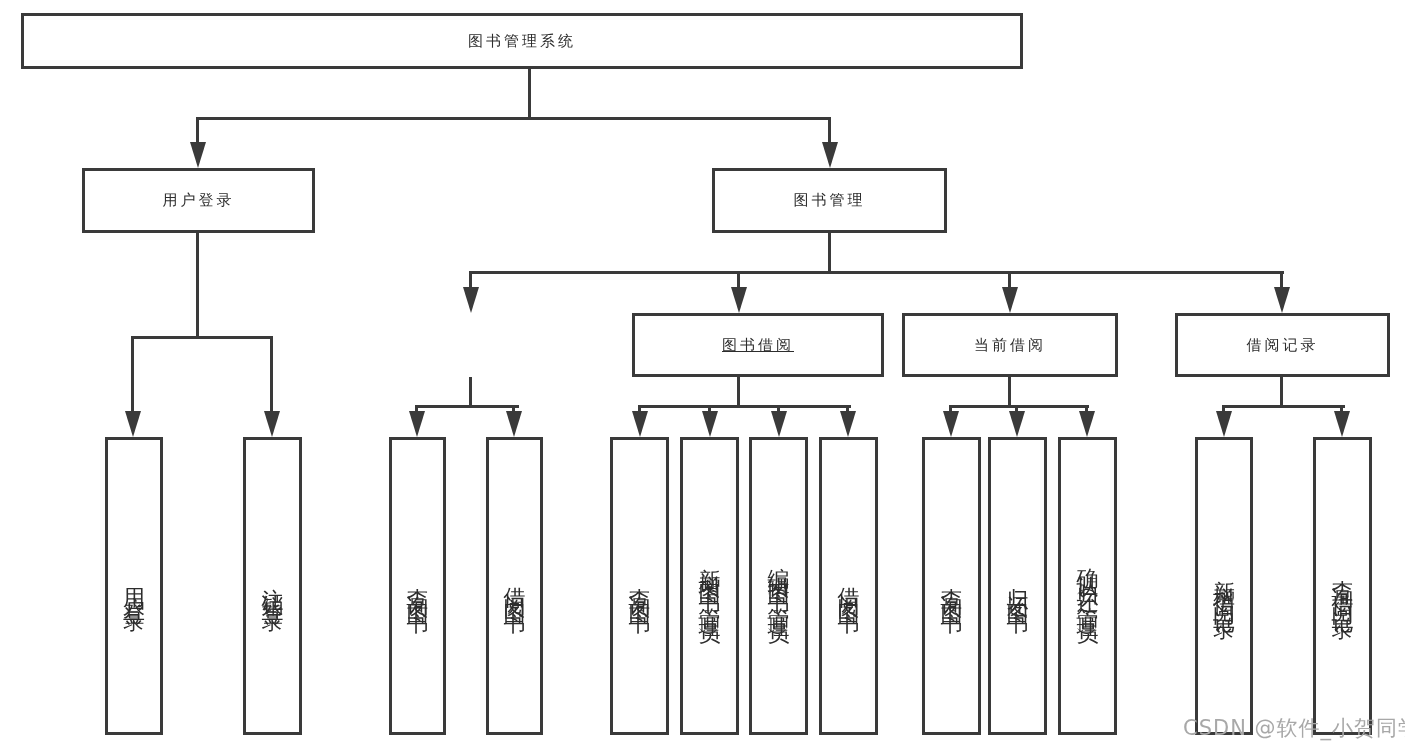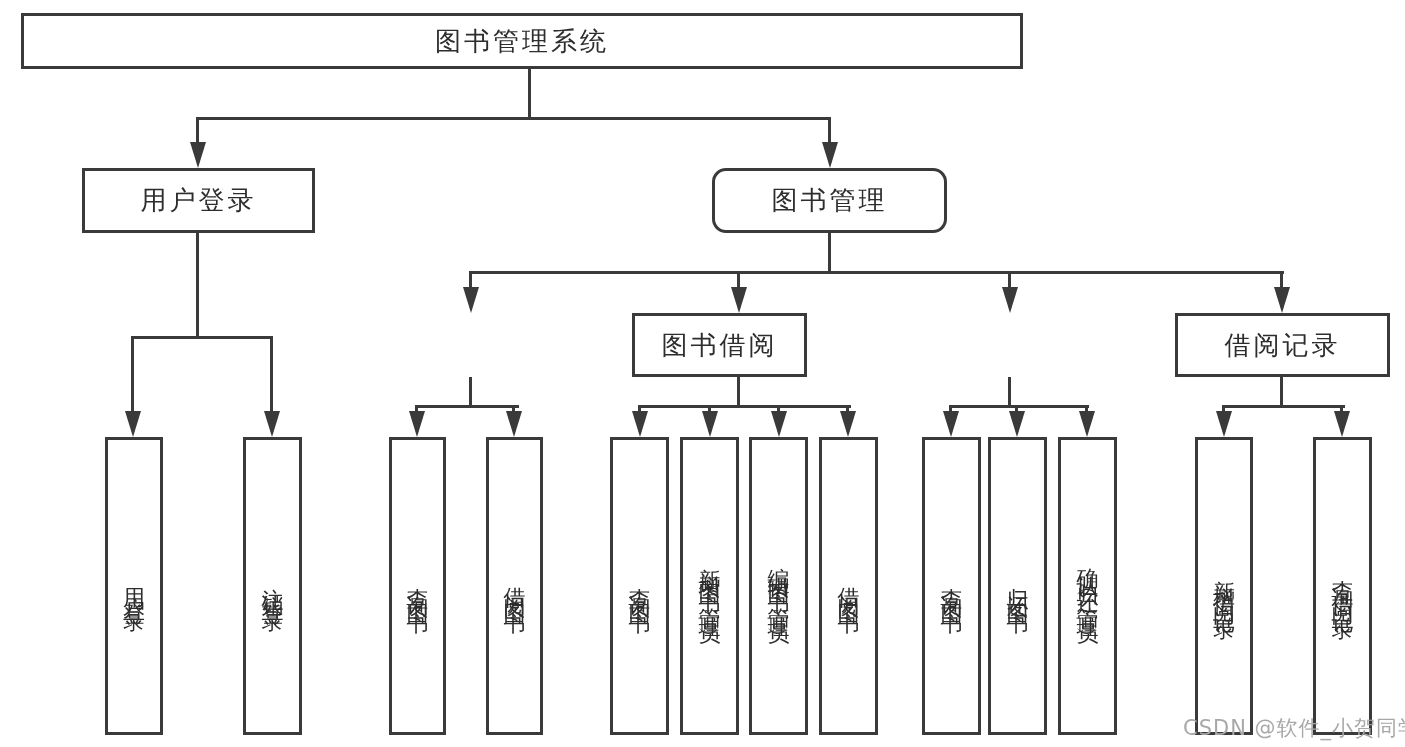--- a/index.html
+++ b/index.html
@@ -18,21 +18,21 @@
   }
   .box{
     position:absolute;
     box-sizing:border-box;
     border:3px solid var(--line);
     background:#fff;
     display:flex;
     align-items:center;
     justify-content:center;
     color:var(--text);
-    font-size:26px;
+    font-size:15px;
     letter-spacing:3px;
     text-align:center;
   }
   .vbox{
     writing-mode:vertical-rl;
     text-orientation:mixed;
     letter-spacing:8px;
     line-height:1;
     font-size:22px;
     padding:6px 0;
@@ -63,41 +63,42 @@
   <div class="box" style="left:21px;top:13px;width:1002px;height:56px;">图书管理系统</div>
 
   <div class="v" style="left:528px;top:69px;height:48px;"></div>
   <div class="h" style="left:196px;top:117px;width:635px;"></div>
   <div class="v" style="left:196px;top:117px;height:27px;"></div>
   <div class="arr" style="left:190px;top:142px;"></div>
   <div class="v" style="left:828px;top:117px;height:27px;"></div>
   <div class="arr" style="left:822px;top:142px;"></div>
 
   <div class="box" style="left:82px;top:168px;width:233px;height:65px;">用户登录</div>
-  <div class="box" style="left:712px;top:168px;width:235px;height:65px;border-radius:14px;">图书管理</div>
+  <div class="box" style="left:712px;top:168px;width:235px;height:65px;">图书管理</div>
 
   <div class="v" style="left:196px;top:233px;height:103px;"></div>
   <div class="h" style="left:131px;top:336px;width:142px;"></div>
   <div class="v" style="left:131px;top:336px;height:78px;"></div>
   <div class="arr" style="left:125px;top:411px;"></div>
   <div class="v" style="left:270px;top:336px;height:78px;"></div>
   <div class="arr" style="left:264px;top:411px;"></div>
 
   <div class="v" style="left:828px;top:233px;height:38px;"></div>
   <div class="h" style="left:469px;top:271px;width:815px;"></div>
   <div class="v" style="left:469px;top:271px;height:18px;"></div>
   <div class="arr" style="left:463px;top:287px;"></div>
   <div class="v" style="left:737px;top:271px;height:18px;"></div>
   <div class="arr" style="left:731px;top:287px;"></div>
   <div class="v" style="left:1008px;top:271px;height:18px;"></div>
   <div class="arr" style="left:1002px;top:287px;"></div>
   <div class="v" style="left:1280px;top:271px;height:18px;"></div>
   <div class="arr" style="left:1274px;top:287px;"></div>
 
-  <div class="box" style="left:632px;top:313px;width:175px;height:64px;">图书借阅</div>
+  <div class="box" style="left:632px;top:313px;width:252px;height:64px;text-decoration:underline;">图书借阅</div>
+  <div class="box" style="left:902px;top:313px;width:216px;height:64px;">当前借阅</div>
   <div class="box" style="left:1175px;top:313px;width:215px;height:64px;">借阅记录</div>
 
   <div class="v" style="left:469px;top:377px;height:28px;"></div>
   <div class="h" style="left:415px;top:405px;width:104px;"></div>
   <div class="v" style="left:415px;top:405px;height:10px;"></div>
   <div class="arr" style="left:409px;top:411px;"></div>
   <div class="v" style="left:512px;top:405px;height:10px;"></div>
   <div class="arr" style="left:506px;top:411px;"></div>
 
   <div class="v" style="left:737px;top:377px;height:28px;"></div>

